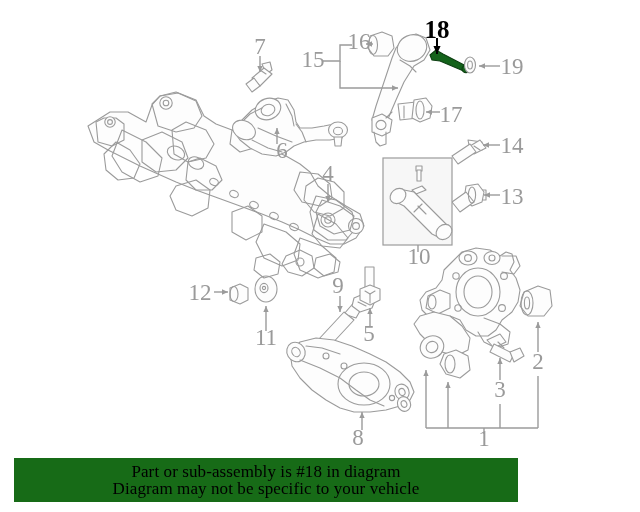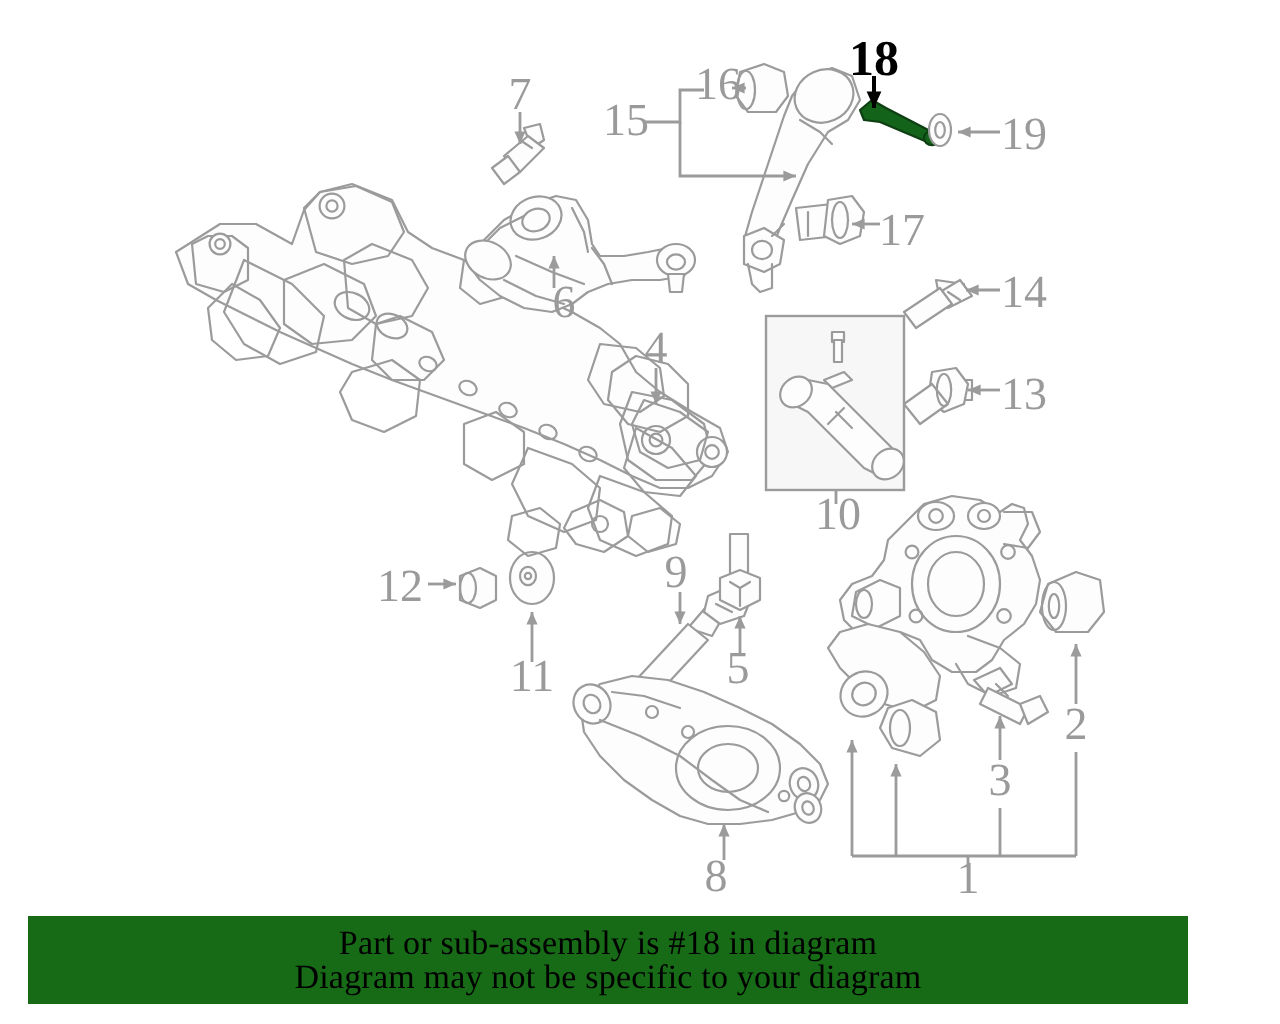--- a/index.html
+++ b/index.html
@@ -24,21 +24,21 @@
     position: absolute;
     left: 0; top: 0;
     width: 640px;
     height: 512px;
     display: block;
   }
   .notice-banner {
     position: absolute;
     left: 14px;
     top: 458px;
-    width: 580px;
+    width: 504px;
     height: 44px;
     background: #176b17;
     display: flex;
     flex-direction: column;
     align-items: center;
     justify-content: center;
     line-height: 1.02;
   }
   .notice-line {
     color: #000000;
@@ -400,16 +400,16 @@
     <text class="callout-num" x="512" y="148" text-anchor="middle" dominant-baseline="middle">14</text>
     <text class="callout-num" x="313" y="62" text-anchor="middle" dominant-baseline="middle">15</text>
     <text class="callout-num" x="359" y="44" text-anchor="middle" dominant-baseline="middle">16</text>
     <text class="callout-num" x="451" y="117" text-anchor="middle" dominant-baseline="middle">17</text>
     <text class="callout-num-hl" x="437" y="32" text-anchor="middle" dominant-baseline="middle">18</text>
     <text class="callout-num" x="512" y="69" text-anchor="middle" dominant-baseline="middle">19</text>
   </svg>
 
   <div class="notice-banner">
     <div class="notice-line">Part or sub-assembly is #18 in diagram</div>
-    <div class="notice-line">Diagram may not be specific to your diagram</div>
+    <div class="notice-line">Diagram may not be specific to your vehicle</div>
   </div>
 
 </div>
 
 </body></html>

